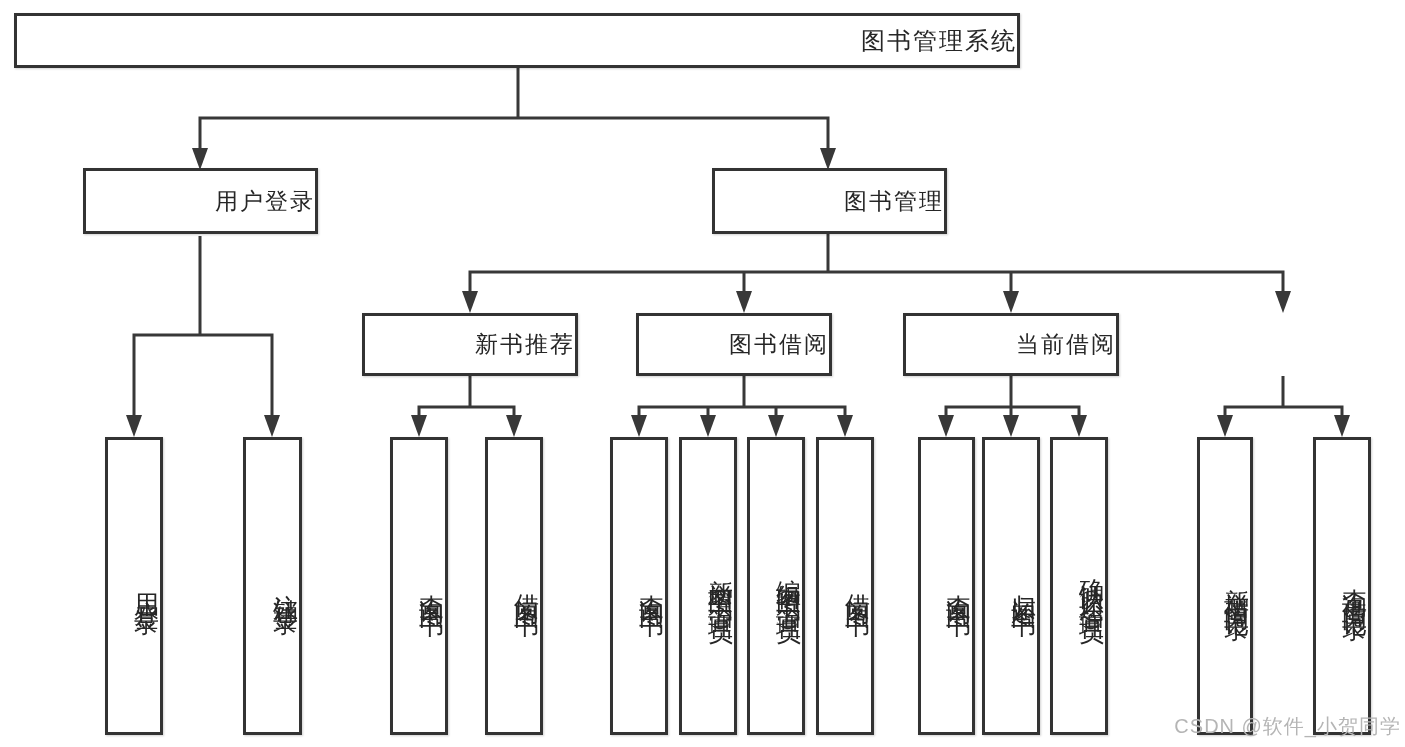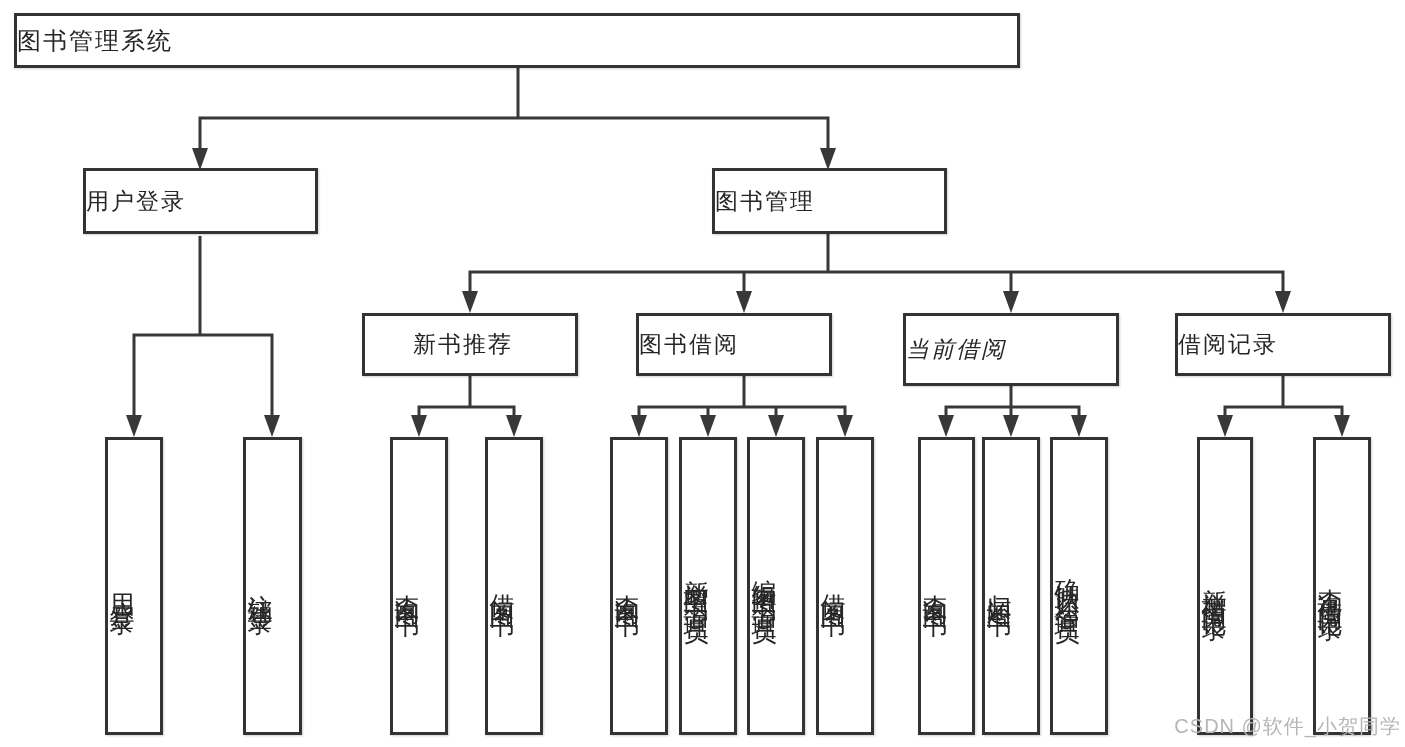--- a/index.html
+++ b/index.html
@@ -18,21 +18,21 @@
     width: 1405px; height: 747px;
     pointer-events: none;
   }
   .node {
     position: absolute;
     background: #ffffff;
     border: 3px solid #333333;
     box-shadow: 1px 1px 2px rgba(0,0,0,0.18);
     display: flex;
     align-items: center;
-    justify-content: flex-start;
+    justify-content: flex-end;
     color: #262626;
   }
   .node.h span {
     font-size: 23px;
     letter-spacing: 2px;
     white-space: nowrap;
   }
   .node.root span {
     font-size: 24px;
     letter-spacing: 2px;
@@ -111,25 +111,22 @@
   <div class="node h" style="left:712px; top:168px; width:235px; height:66px;">
     <span>图书管理</span>
   </div>
 
   <div class="node h" style="left:362px; top:313px; width:216px; height:63px;padding-left:48px;">
     <span>新书推荐</span>
   </div>
   <div class="node h" style="left:636px; top:313px; width:196px; height:63px;">
     <span>图书借阅</span>
   </div>
-  <div class="node h" style="left:903px; top:313px; width:216px; height:73px;font-style:italic;">
+  <div class="node h" style="left:903px; top:313px; width:216px; height:63px;">
     <span>当前借阅</span>
-  </div>
-  <div class="node h" style="left:1175px; top:313px; width:216px; height:63px;">
-    <span>借阅记录</span>
   </div>
 
   <div class="node leaf" style="left:105px; top:437px; width:58px; height:298px;">
     <span>用户登录</span>
   </div>
   <div class="node leaf" style="left:243px; top:437px; width:59px; height:298px;">
     <span>注销登录</span>
   </div>
 
   <div class="node leaf" style="left:390px; top:437px; width:58px; height:298px;">

